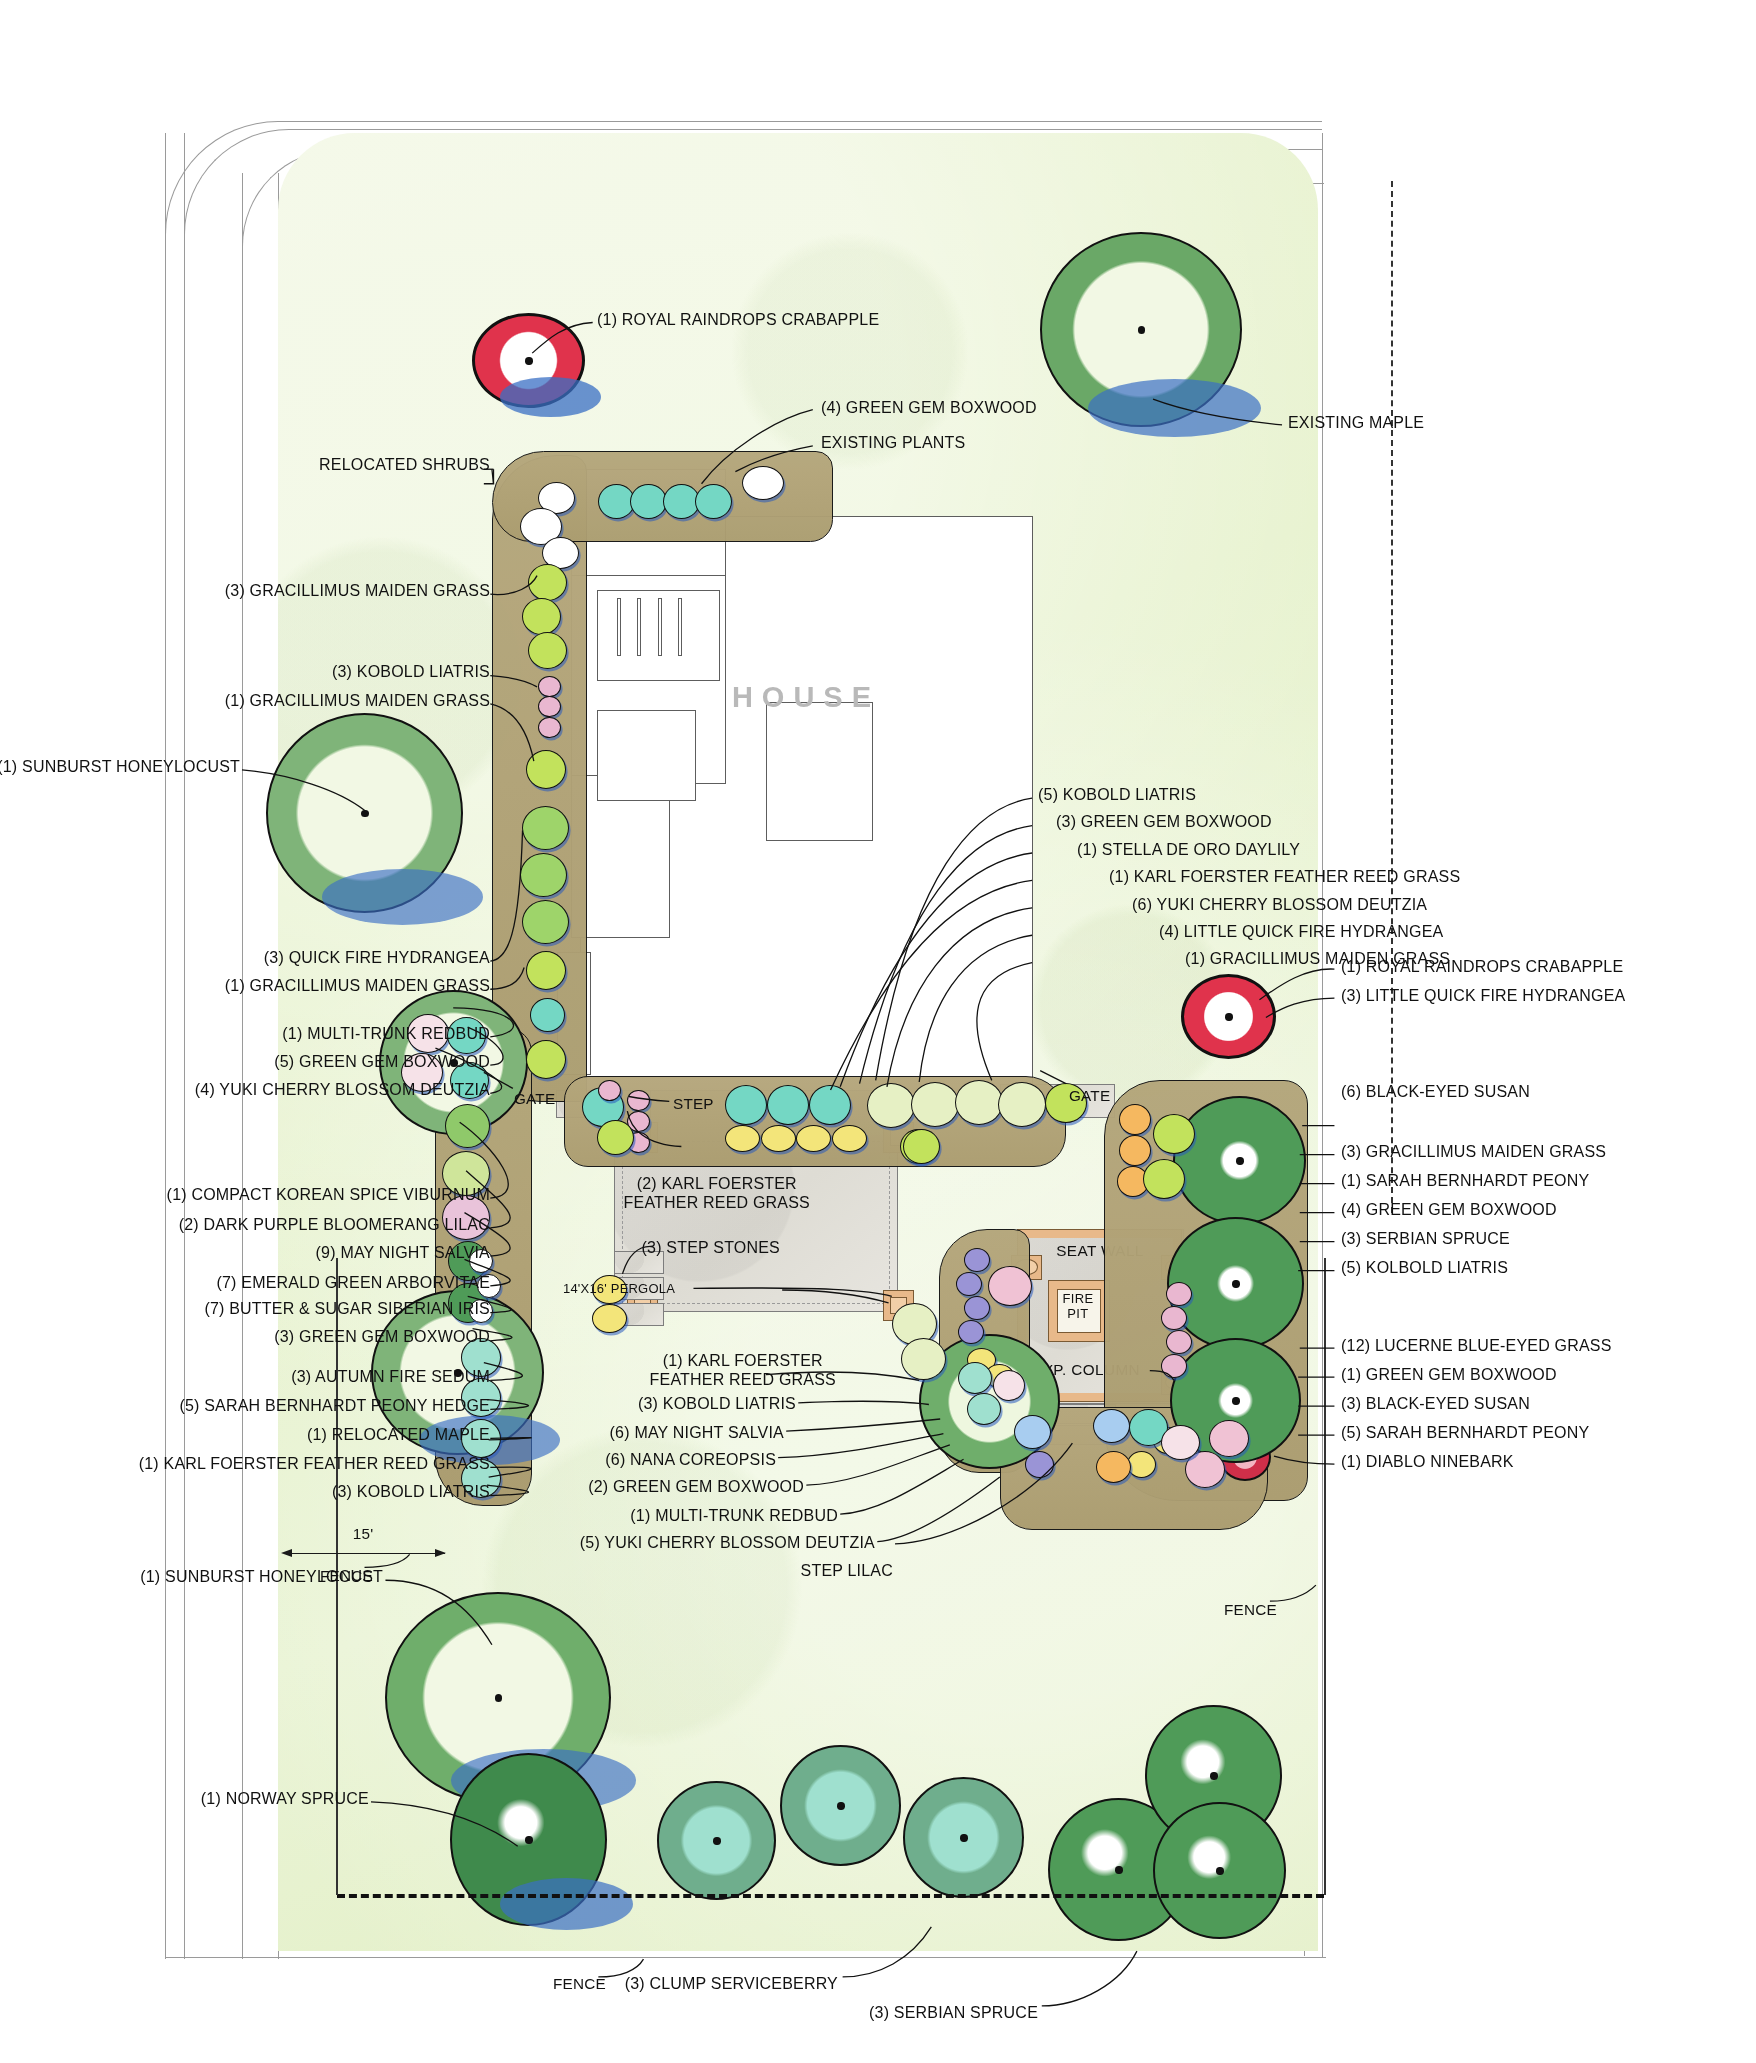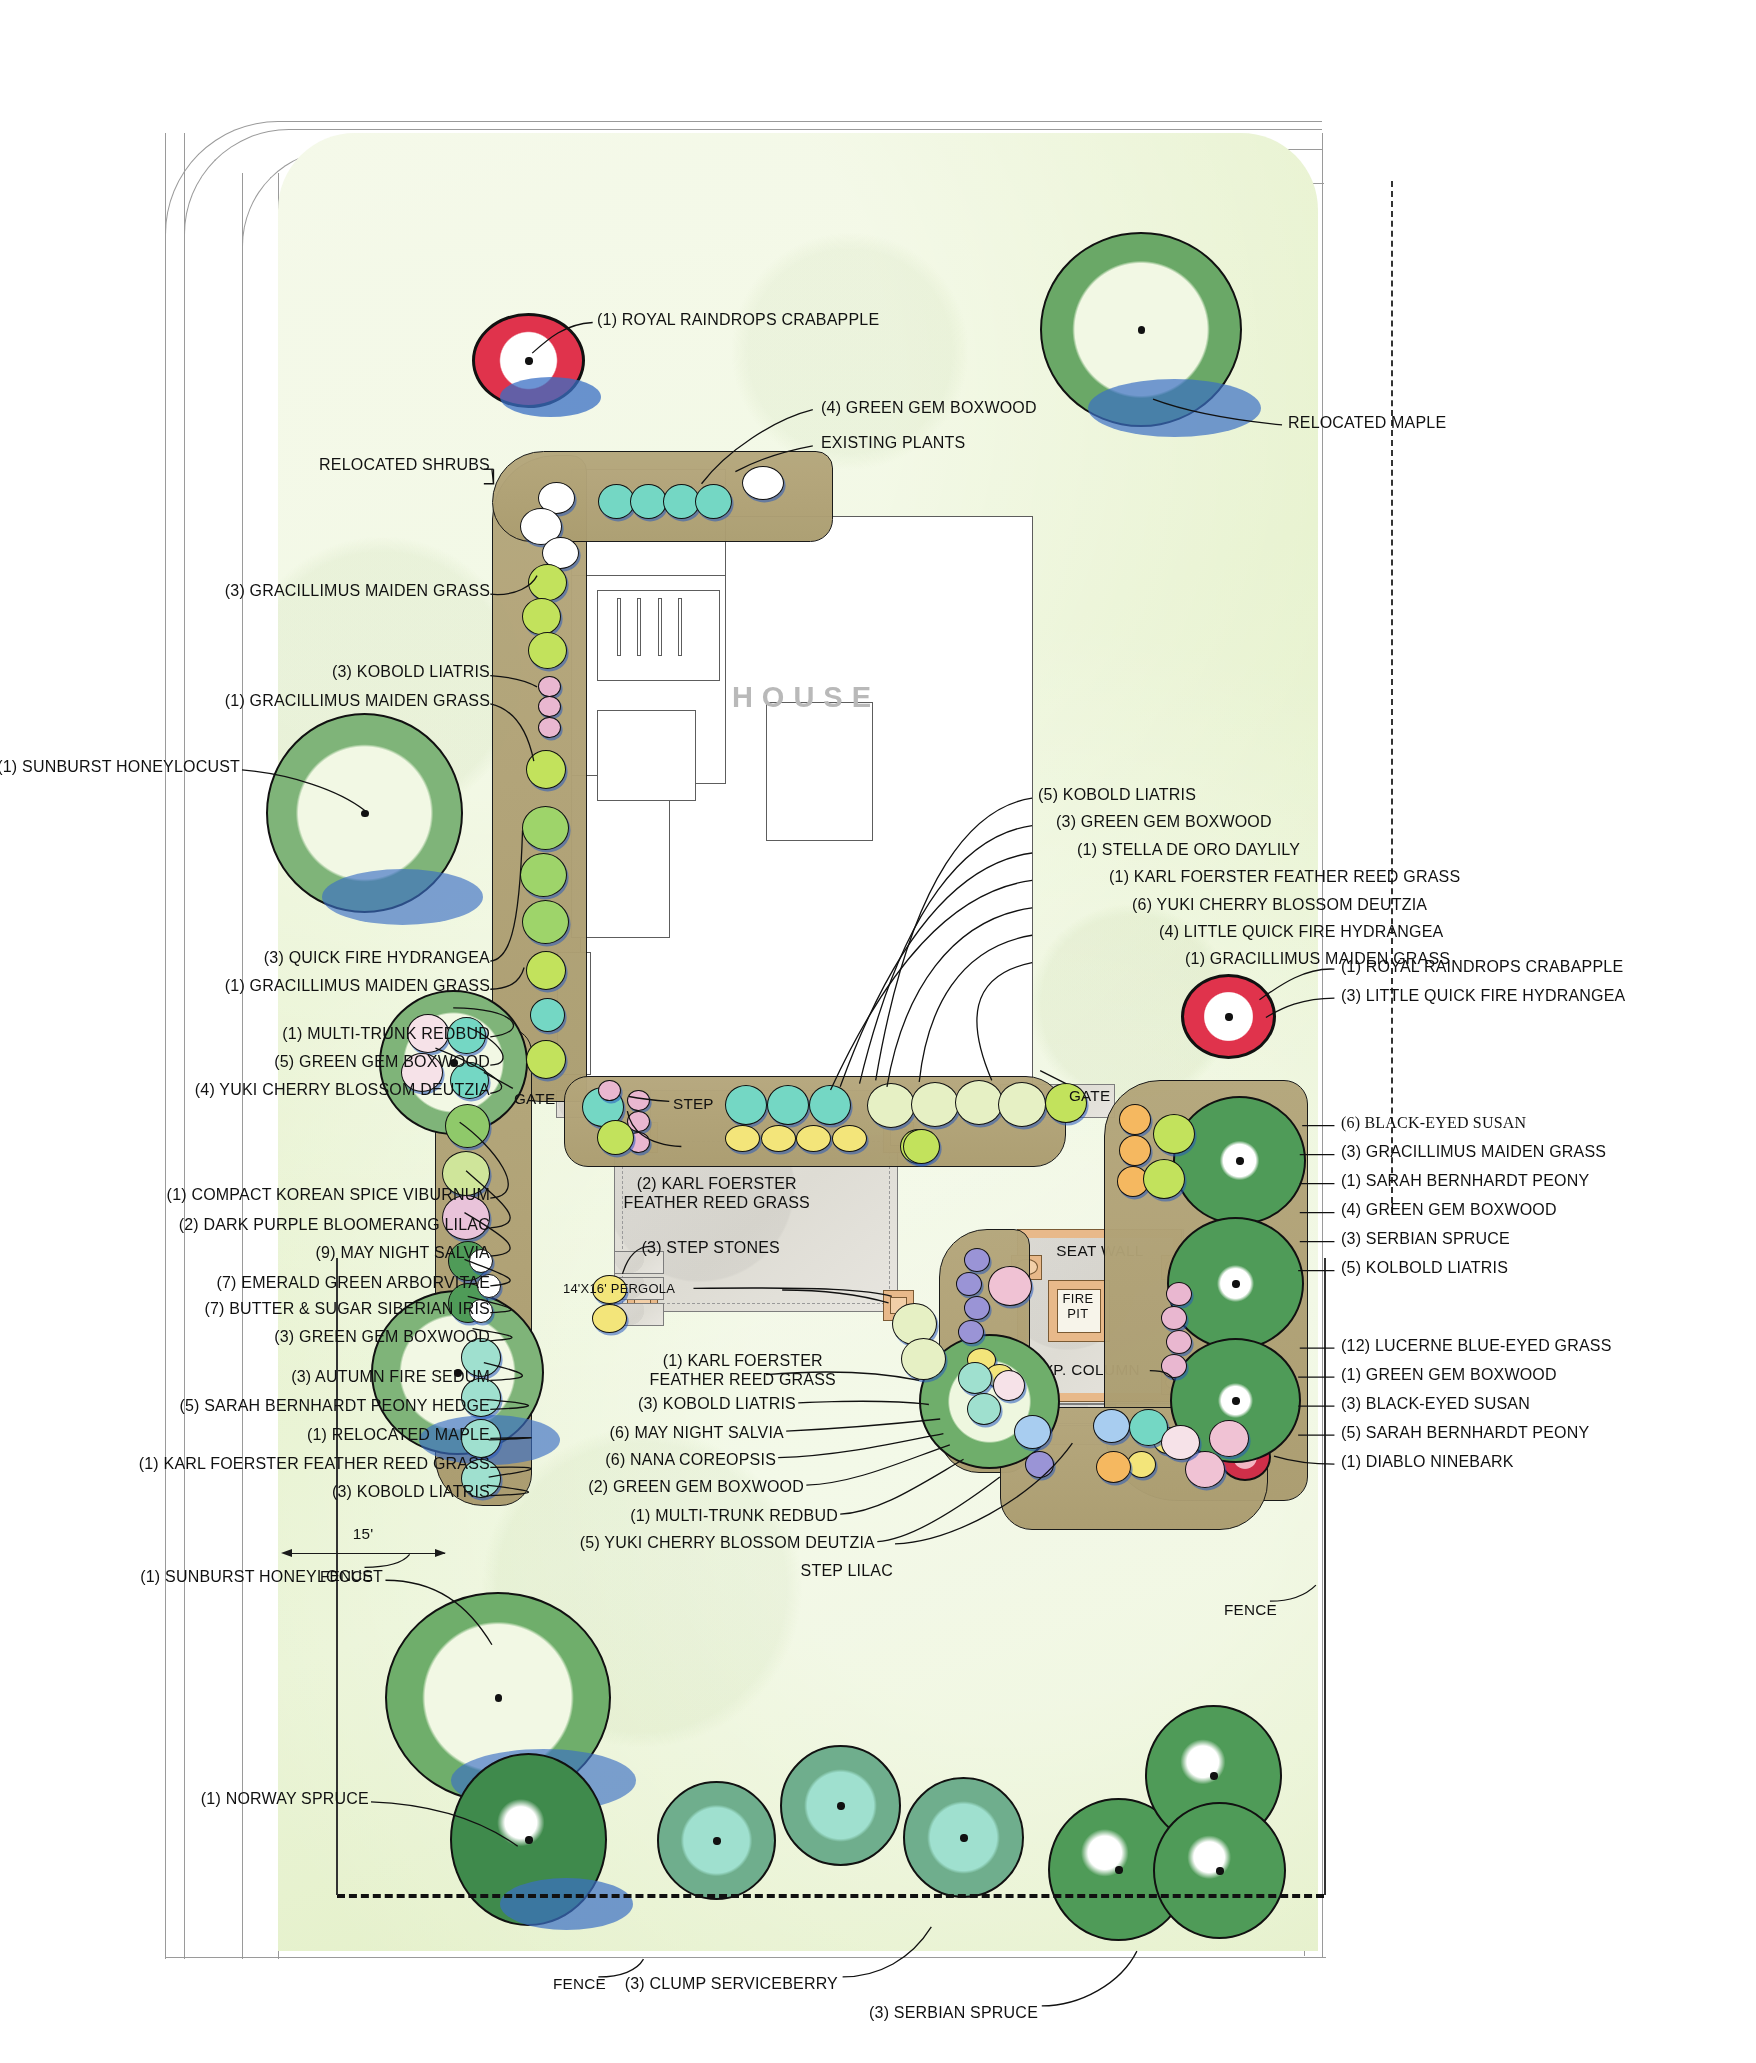--- a/index.html
+++ b/index.html
@@ -485,21 +485,21 @@
 
       <path d="M860,1598 C 1020,1596 1080,1600 1106,1608"></path>
 
       <path d="M830,1366 C 800,1364 790,1362 780,1360"></path>
     </g>
   </svg>
 
   <div class="lbl" style="left:597px;top:311px;">(1) ROYAL RAINDROPS CRABAPPLE</div>
   <div class="lbl" style="left:821px;top:399px;">(4) GREEN GEM BOXWOOD</div>
   <div class="lbl" style="left:821px;top:434px;">EXISTING PLANTS</div>
-  <div class="lbl" style="left:1288px;top:414px;">RELOCATED MAPLE</div>
+  <div class="lbl" style="left:1288px;top:414px;">EXISTING MAPLE</div>
   <div class="lbl r" style="left:490px;top:456px;">RELOCATED SHRUBS</div>
 
   <div class="lbl r" style="left:490px;top:582px;">(3) GRACILLIMUS MAIDEN GRASS</div>
   <div class="lbl r" style="left:490px;top:663px;">(3) KOBOLD LIATRIS</div>
   <div class="lbl r" style="left:490px;top:692px;">(1) GRACILLIMUS MAIDEN GRASS</div>
   <div class="lbl r" style="left:240px;top:758px;">(1) SUNBURST HONEYLOCUST</div>
   <div class="lbl r" style="left:490px;top:949px;">(3) QUICK FIRE HYDRANGEA</div>
   <div class="lbl r" style="left:490px;top:977px;">(1) GRACILLIMUS MAIDEN GRASS</div>
   <div class="lbl r" style="left:490px;top:1025px;">(1) MULTI-TRUNK REDBUD</div>
   <div class="lbl r" style="left:490px;top:1053px;">(5) GREEN GEM BOXWOOD</div>
@@ -521,21 +521,21 @@
   <div class="lbl" style="left:1038px;top:786px;">(5) KOBOLD LIATRIS</div>
   <div class="lbl" style="left:1056px;top:813px;">(3) GREEN GEM BOXWOOD</div>
   <div class="lbl" style="left:1077px;top:841px;">(1) STELLA DE ORO DAYLILY</div>
   <div class="lbl" style="left:1109px;top:868px;">(1) KARL FOERSTER FEATHER REED GRASS</div>
   <div class="lbl" style="left:1132px;top:896px;">(6) YUKI CHERRY BLOSSOM DEUTZIA</div>
   <div class="lbl" style="left:1159px;top:923px;">(4) LITTLE QUICK FIRE HYDRANGEA</div>
   <div class="lbl" style="left:1185px;top:950px;">(1) GRACILLIMUS MAIDEN GRASS</div>
 
   <div class="lbl" style="left:1341px;top:958px;">(1) ROYAL RAINDROPS CRABAPPLE</div>
   <div class="lbl" style="left:1341px;top:987px;">(3) LITTLE QUICK FIRE HYDRANGEA</div>
-  <div class="lbl" style="left:1341px;top:1114px;font-family:Liberation Serif, serif;">(6) BLACK-EYED SUSAN</div>
+  <div class="lbl" style="left:1341px;top:1083px;">(6) BLACK-EYED SUSAN</div>
   <div class="lbl" style="left:1341px;top:1143px;">(3) GRACILLIMUS MAIDEN GRASS</div>
   <div class="lbl" style="left:1341px;top:1172px;">(1) SARAH BERNHARDT PEONY</div>
   <div class="lbl" style="left:1341px;top:1201px;">(4) GREEN GEM BOXWOOD</div>
   <div class="lbl" style="left:1341px;top:1230px;">(3) SERBIAN SPRUCE</div>
   <div class="lbl" style="left:1341px;top:1259px;">(5) KOLBOLD LIATRIS</div>
   <div class="lbl" style="left:1341px;top:1337px;">(12) LUCERNE BLUE-EYED GRASS</div>
   <div class="lbl" style="left:1341px;top:1366px;">(1) GREEN GEM BOXWOOD</div>
   <div class="lbl" style="left:1341px;top:1395px;">(3) BLACK-EYED SUSAN</div>
   <div class="lbl" style="left:1341px;top:1424px;">(5) SARAH BERNHARDT PEONY</div>
   <div class="lbl" style="left:1341px;top:1453px;">(1) DIABLO NINEBARK</div>

